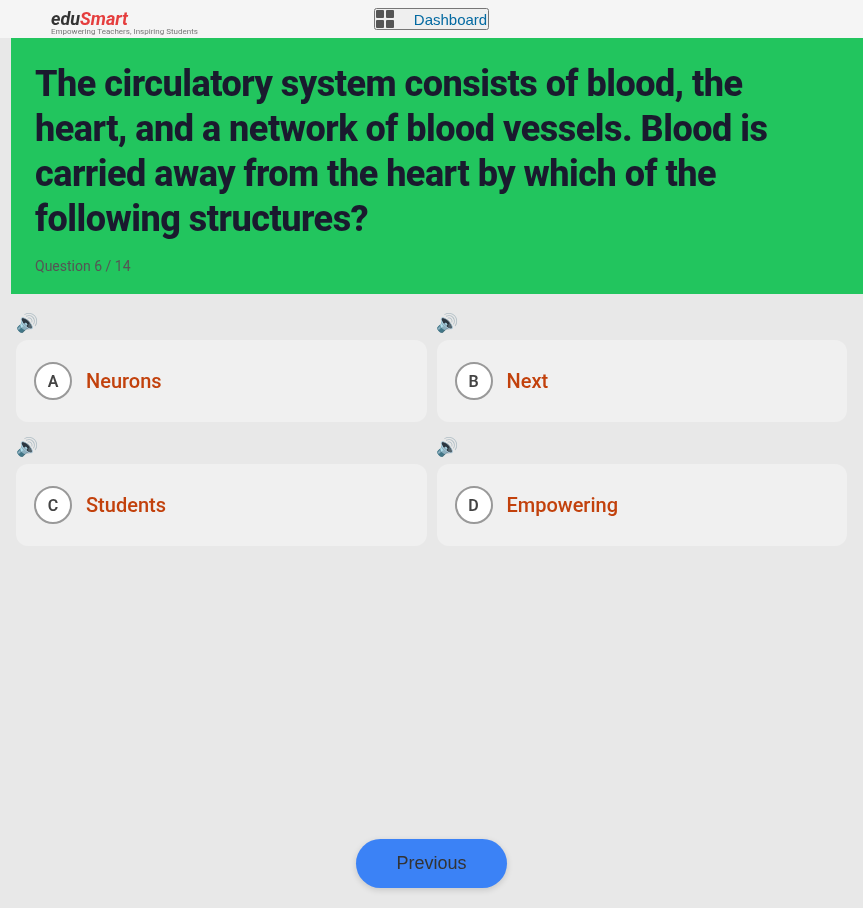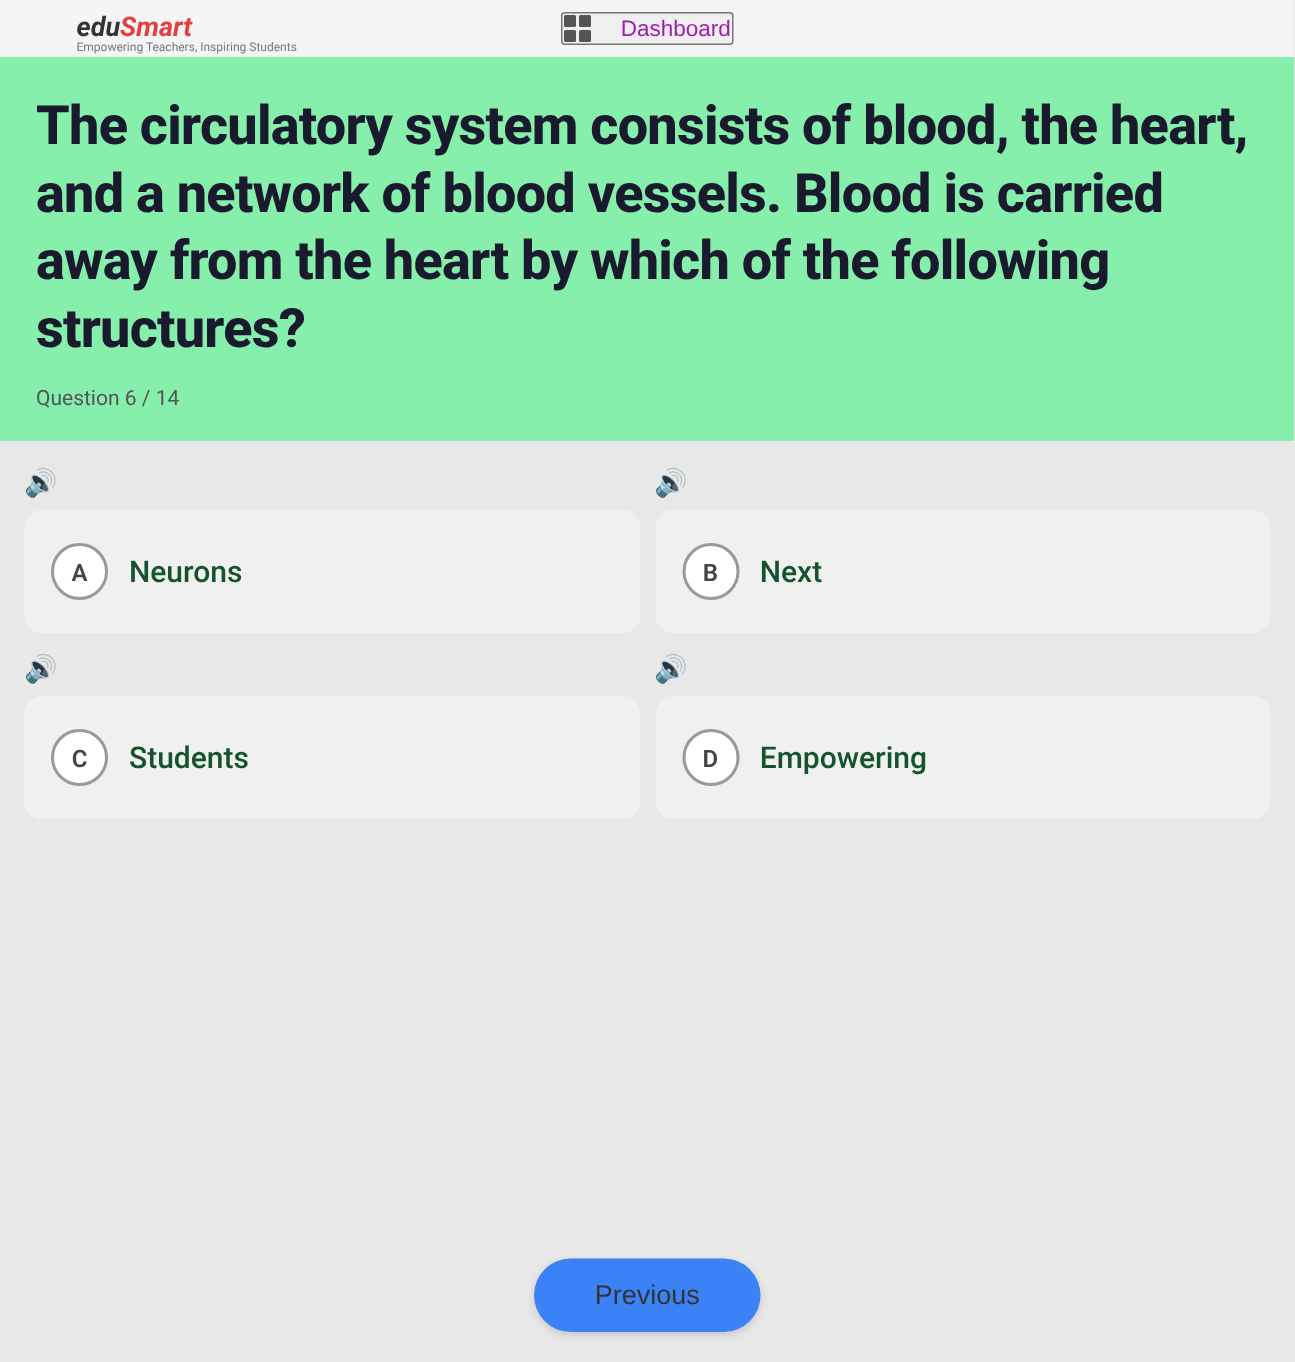--- a/index.html
+++ b/index.html
@@ -20,21 +20,21 @@
       padding: 8px 20px;
       background: #f5f5f5;
       position: relative;
     }
 
     .dashboard-btn {
       display: flex;
       align-items: center;
       gap: 20px;
       font-size: 15px;
-      color: #a21caf;
+      color: #0369a1;
       font-weight: 500;
       cursor: pointer;
     }
 
     .dashboard-icon {
       display: grid;
       grid-template-columns: 1fr 1fr;
       gap: 2px;
       width: 18px;
       height: 18px;
@@ -67,22 +67,23 @@
 
     .logo-subtitle {
       font-size: 8px;
       color: #777;
       display: block;
       margin-top: -2px;
     }
 
     
     .question-area {
-      background: #86efac;
+      background: #22c55e;
       padding: 24px 24px 20px 24px;
+      margin-left: 11px;
     }
 
     .question-text {
       font-size: 36px;
       font-weight: 800;
       color: #1a1a2e;
       line-height: 1.25;
       letter-spacing: -0.5px;
     }
 
@@ -145,21 +146,21 @@
       justify-content: center;
       font-size: 16px;
       font-weight: 600;
       color: #444;
       flex-shrink: 0;
     }
 
     .answer-text {
       font-size: 20px;
       font-weight: 500;
-      color: #14532d;
+      color: #c2410c;
     }
 
     
     .bottom-nav {
       position: fixed;
       bottom: 0;
       left: 0;
       width: 863px;
       padding: 12px 20px 20px 20px;
       background: #e8e8e8;

